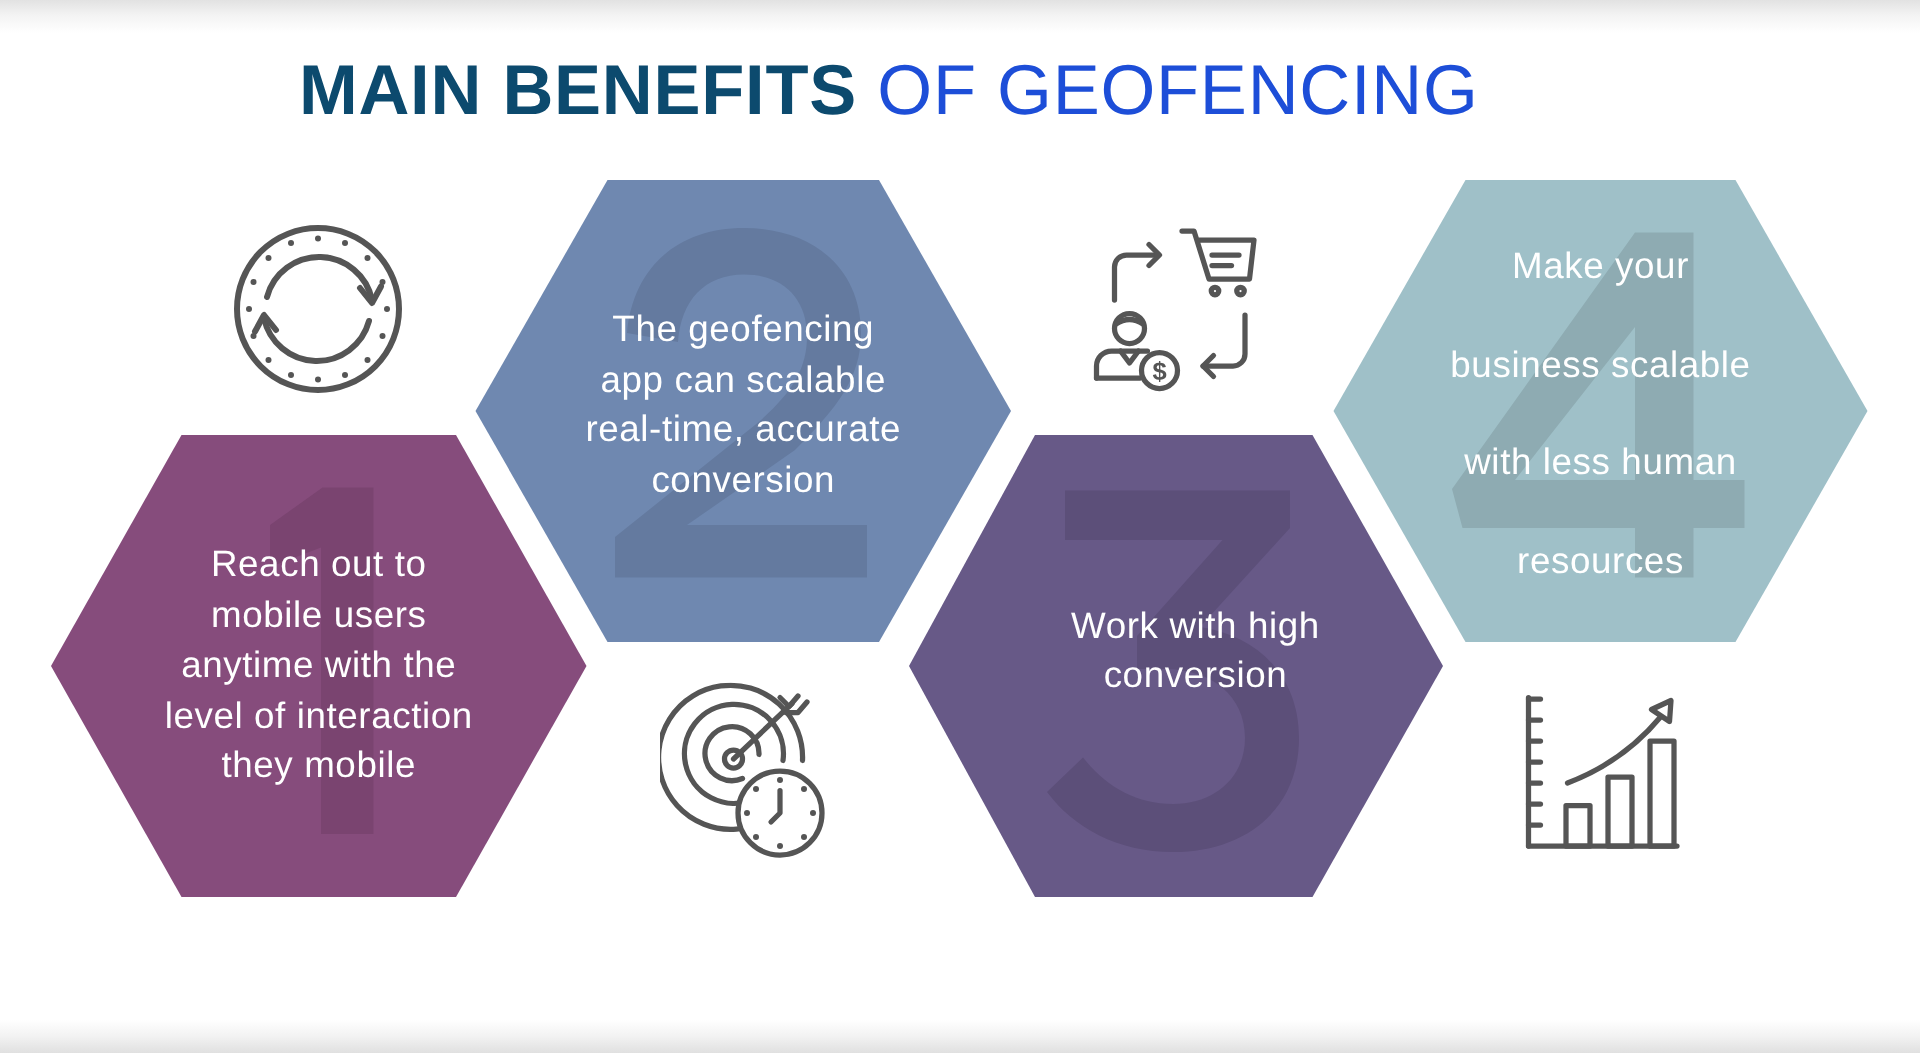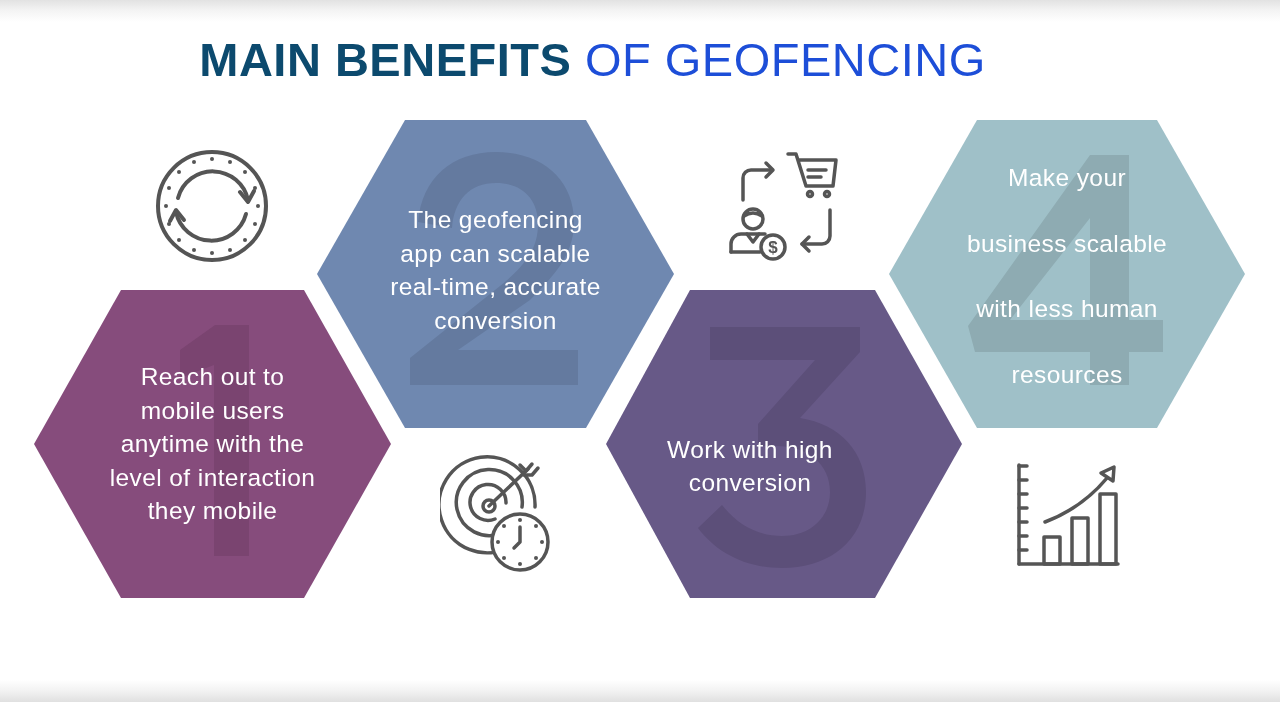--- a/index.html
+++ b/index.html
@@ -129,21 +129,21 @@
     <span>they mobile</span>
   </div>
 
   <div class="hex-text" style="left:317px; top:116px; width:357px; height:308px; padding-top:0px; box-sizing:border-box;">
     <span>The geofencing</span>
     <span>app can scalable</span>
     <span>real-time, accurate</span>
     <span>conversion</span>
   </div>
 
-  <div class="hex-text" style="left:572px; top:290px; width:356px; height:308px; padding-bottom:20px; box-sizing:border-box;margin-top:32px;">
+  <div class="hex-text" style="left:619px; top:290px; width:356px; height:308px; padding-bottom:20px; box-sizing:border-box;">
     <span>Work with high</span>
     <span>conversion</span>
   </div>
 
   <div class="hex-text" style="left:889px; top:120px; width:356px; height:308px; padding-top:4px; box-sizing:border-box;gap:32px;">
     <span>Make your</span>
     <span>business scalable</span>
     <span>with less human</span>
     <span>resources</span>
   </div>

